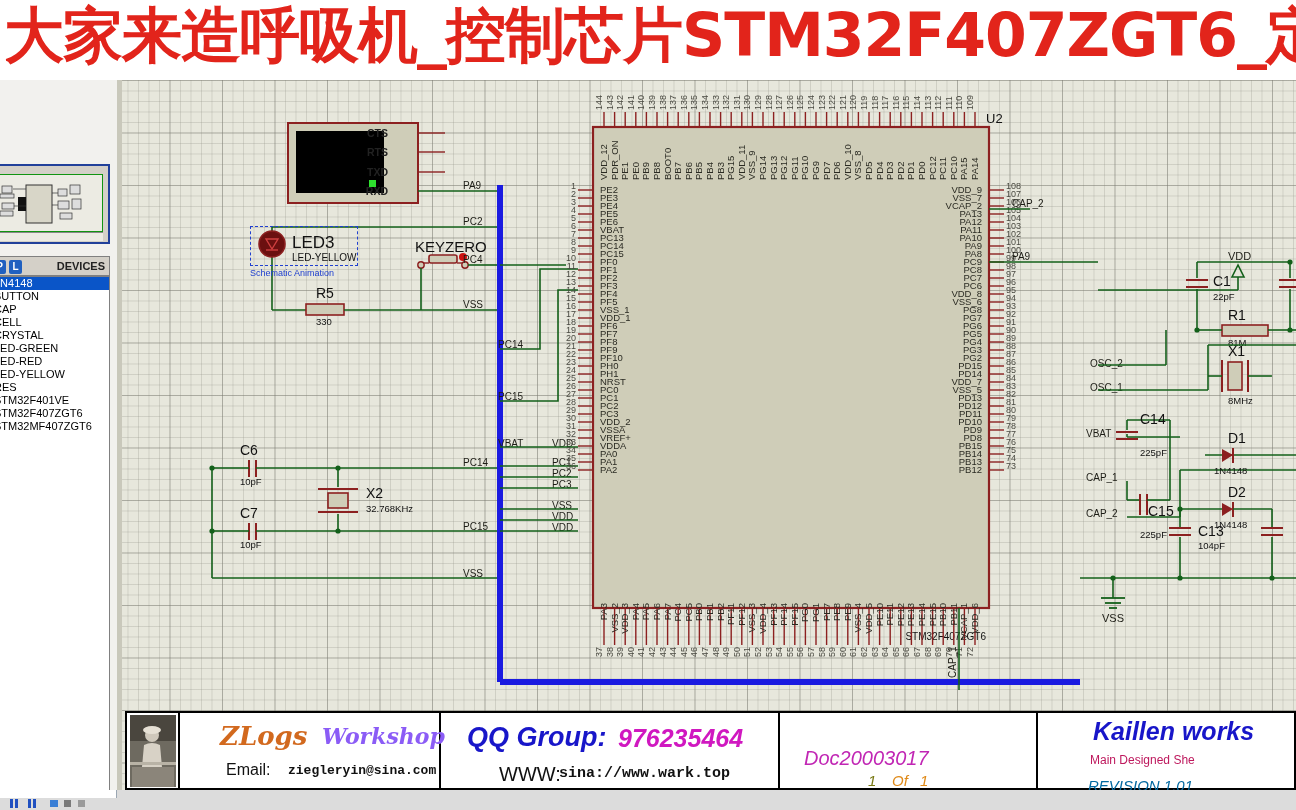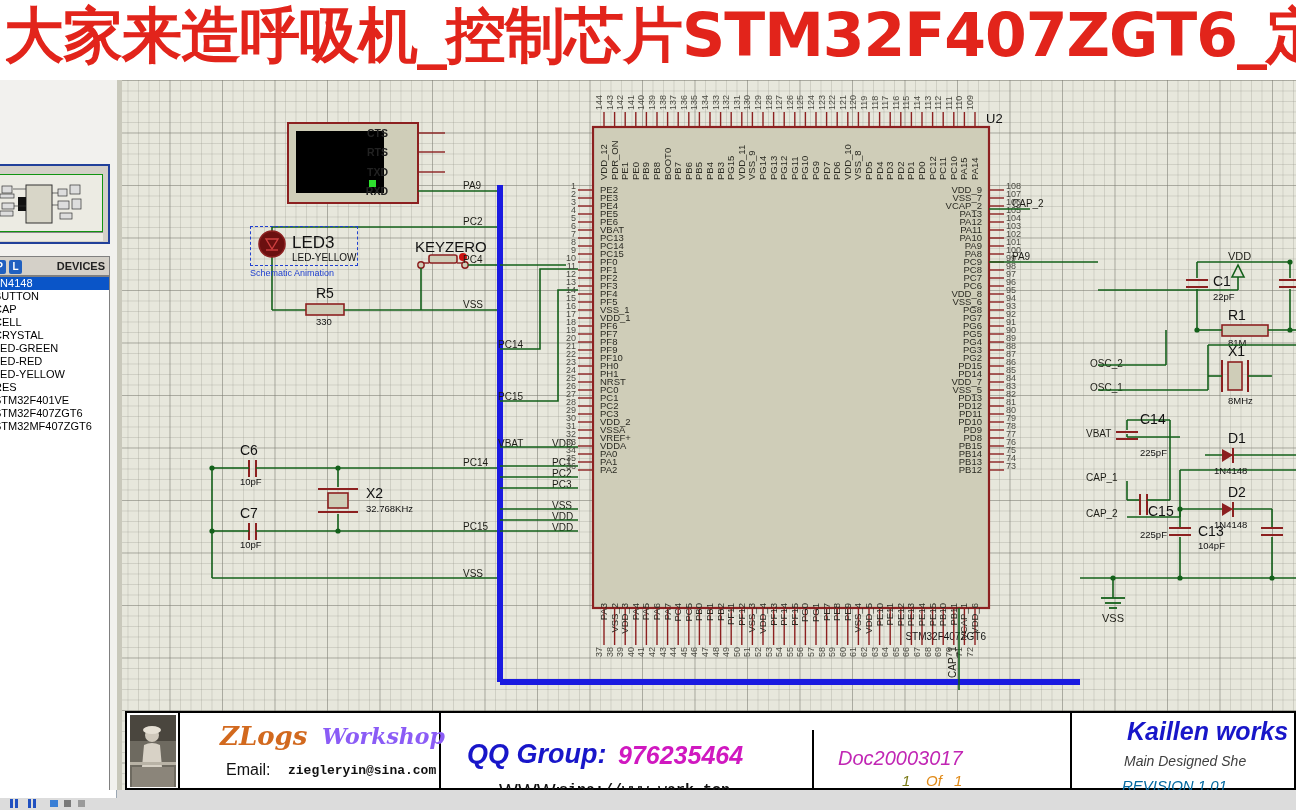--- a/index.html
+++ b/index.html
@@ -64,35 +64,35 @@
   #tb-photo{width:53px;border-right:2px solid #000;display:flex;align-items:center;justify-content:center;}
   #tb-photo-img{width:46px;height:72px;}
   #tb-logo{width:261px;border-right:2px solid #000;padding-left:6px;}
   #logo-z{position:absolute;left:40px;top:8px;font-size:26px;font-style:italic;font-weight:bold;
       color:#d2691e;font-family:"DejaVu Serif",serif;}
   #logo-w{position:absolute;left:142px;top:10px;font-size:22px;font-style:italic;font-weight:bold;
       color:#8b5cf6;font-family:"DejaVu Serif",serif;}
   #tb-email-l{position:absolute;left:46px;top:48px;font-size:16px;color:#111;}
   #tb-email-v{position:absolute;left:108px;top:50px;font-size:13px;color:#111;
       font-family:Liberation Mono, monospace;font-weight:bold;}
-  #tb-qq{width:373px;border-right:2px solid #000;margin-top:17px;}
+  #tb-qq{width:339px;border-right:2px solid #000;}
   #qq-label{position:absolute;left:26px;top:9px;font-size:27px;font-style:italic;font-weight:bold;color:#1816c9;}
   #qq-num{position:absolute;left:177px;top:11px;font-size:25px;font-style:italic;font-weight:bold;color:#d018c0;}
   #www-label{position:absolute;left:58px;top:50px;font-size:20px;color:#111;}
   #www-val{position:absolute;left:118px;top:52px;font-size:15px;color:#111;
       font-family:"Liberation Mono",monospace;font-weight:bold;}
   #tb-doc{width:258px;border-right:2px solid #000;}
   #doc-no{position:absolute;left:24px;top:34px;font-size:20px;font-style:italic;color:#c126b4;}
   #doc-sheet{position:absolute;left:24px;top:59px;font-size:15px;font-style:italic;color:#7a7a16;margin-top:19px;}
   #doc-sheet-n{position:absolute;left:88px;top:59px;font-size:15px;font-style:italic;color:#7a7a16;}
   #doc-of{position:absolute;left:112px;top:59px;font-size:15px;font-style:italic;color:#e08a18;}
   #doc-of-n{position:absolute;left:140px;top:59px;font-size:15px;font-style:italic;color:#e08a18;}
   #tb-right{flex:1;}
   #tr-company{position:absolute;left:55px;top:4px;font-size:25px;font-style:italic;font-weight:bold;color:#1816c9;white-space:nowrap;}
-  #tr-designer{position:absolute;left:52px;top:40px;font-size:14px;font-style:italic;color:#404040;white-space:nowrap;}
+  #tr-designer{position:absolute;left:52px;top:40px;font-size:12px;color:#be185d;white-space:nowrap;}
   #tr-rev{position:absolute;left:50px;top:64px;font-size:15px;font-style:italic;color:#0369a1;white-space:nowrap;}
 
   
   #bottomstrip{position:absolute;left:0;top:790px;width:1296px;height:20px;background:#dcdcdc;}
   #bs-white{position:absolute;left:0;top:0;width:117px;height:8px;background:#fff;
       border-right:1px solid #9ba7b3;box-sizing:border-box;}
   #bs-tool{position:absolute;left:8px;top:8px;width:170px;height:12px;}
 
   
   #ledbox{position:absolute;left:250px;top:226px;width:108px;height:40px;

